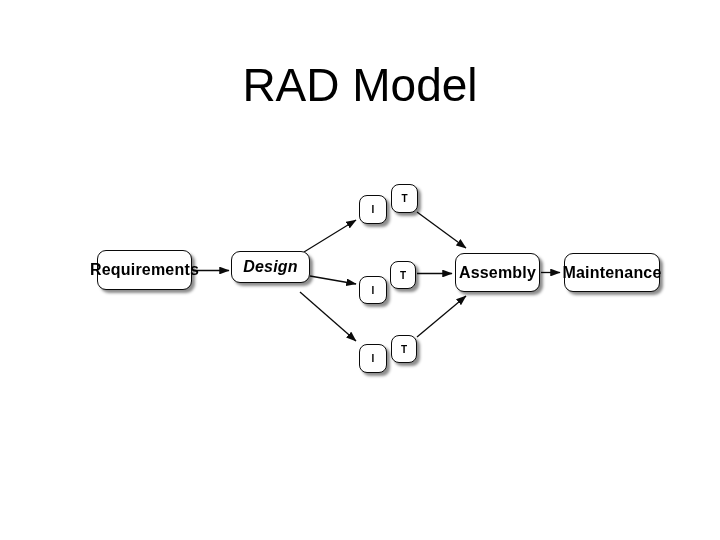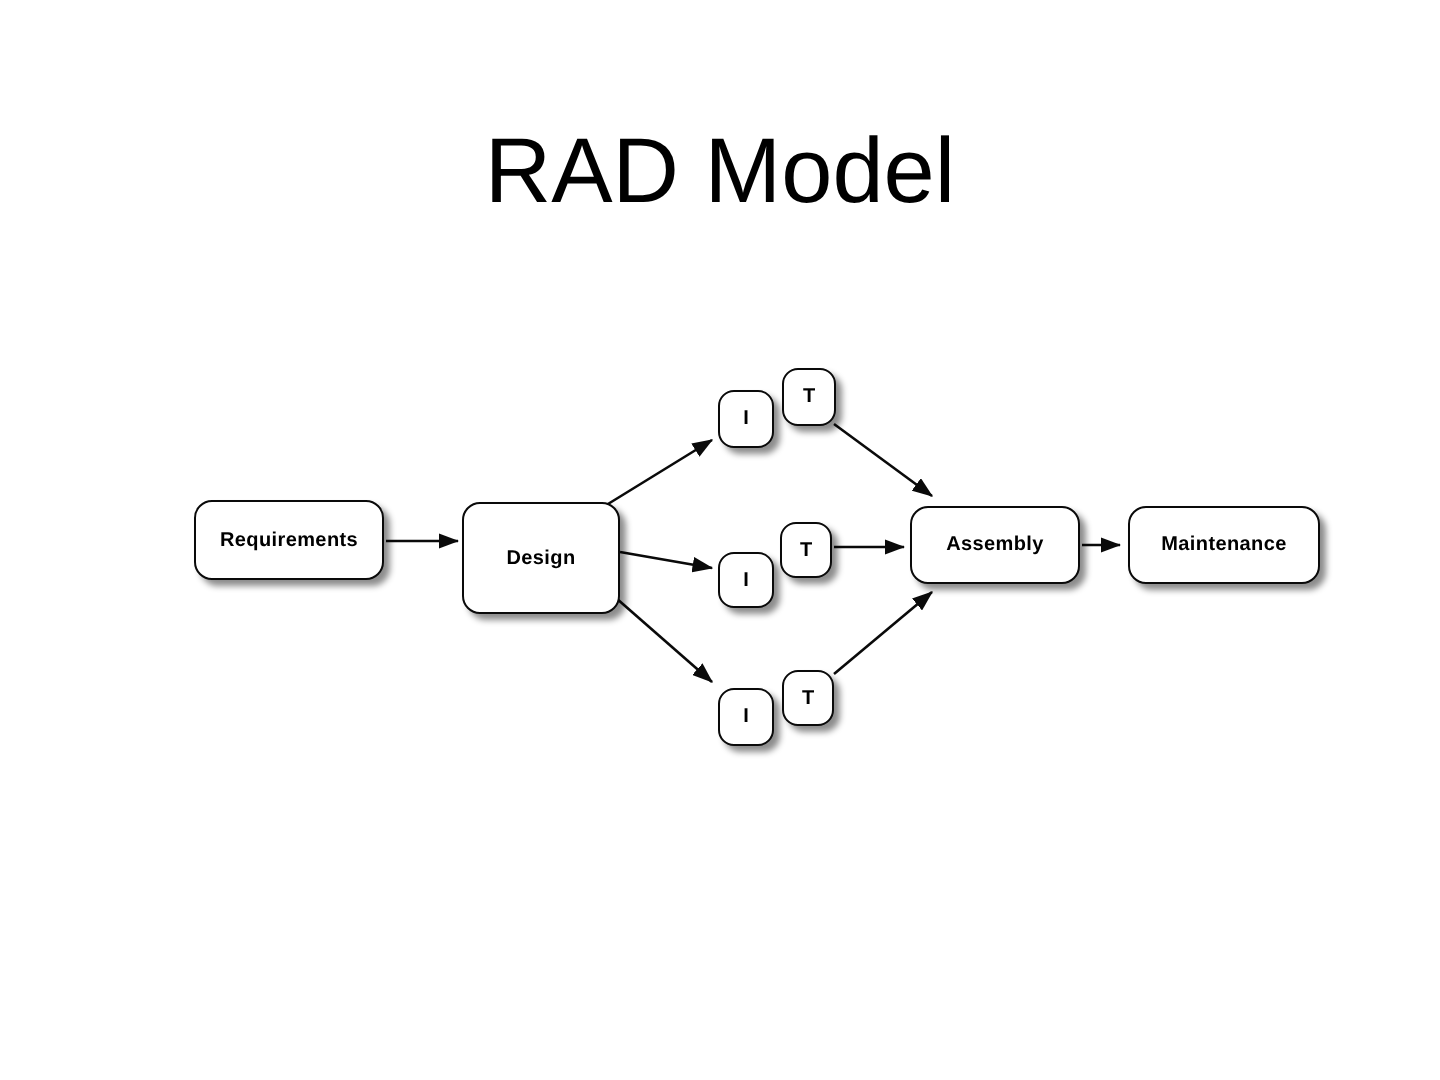--- a/index.html
+++ b/index.html
@@ -33,29 +33,29 @@
     border:1.6px solid #0a0a0a;
     border-radius:9px;
     box-shadow:3px 3px 3px rgba(0,0,0,0.45);
     display:flex;
     align-items:center;
     justify-content:center;
     font-weight:700;
     color:#000;
   }
   .stage{
-    font-size:10px;
+    font-size:16px;
     letter-spacing:0.2px;
   }
   .itbox{
     border-radius:8px;
     font-size:10px;
   }
   .b-requirements{left:97px;top:250px;width:95px;height:40px;}
-  .b-design{left:231px;top:251px;width:79px;height:56px;}
+  .b-design{left:231px;top:251px;width:79px;height:32px;font-style:italic;}
   .b-assembly{left:455px;top:253px;width:85px;height:39px;}
   .b-maintenance{left:564px;top:253px;width:96px;height:39px;}
   .b-i1{left:359px;top:195px;width:28px;height:29px;}
   .b-t1{left:391px;top:184px;width:27px;height:29px;}
   .b-i2{left:359px;top:276px;width:28px;height:28px;}
   .b-t2{left:390px;top:261px;width:26px;height:28px;}
   .b-i3{left:359px;top:344px;width:28px;height:29px;}
   .b-t3{left:391px;top:335px;width:26px;height:28px;}
 </style>
 </head>

